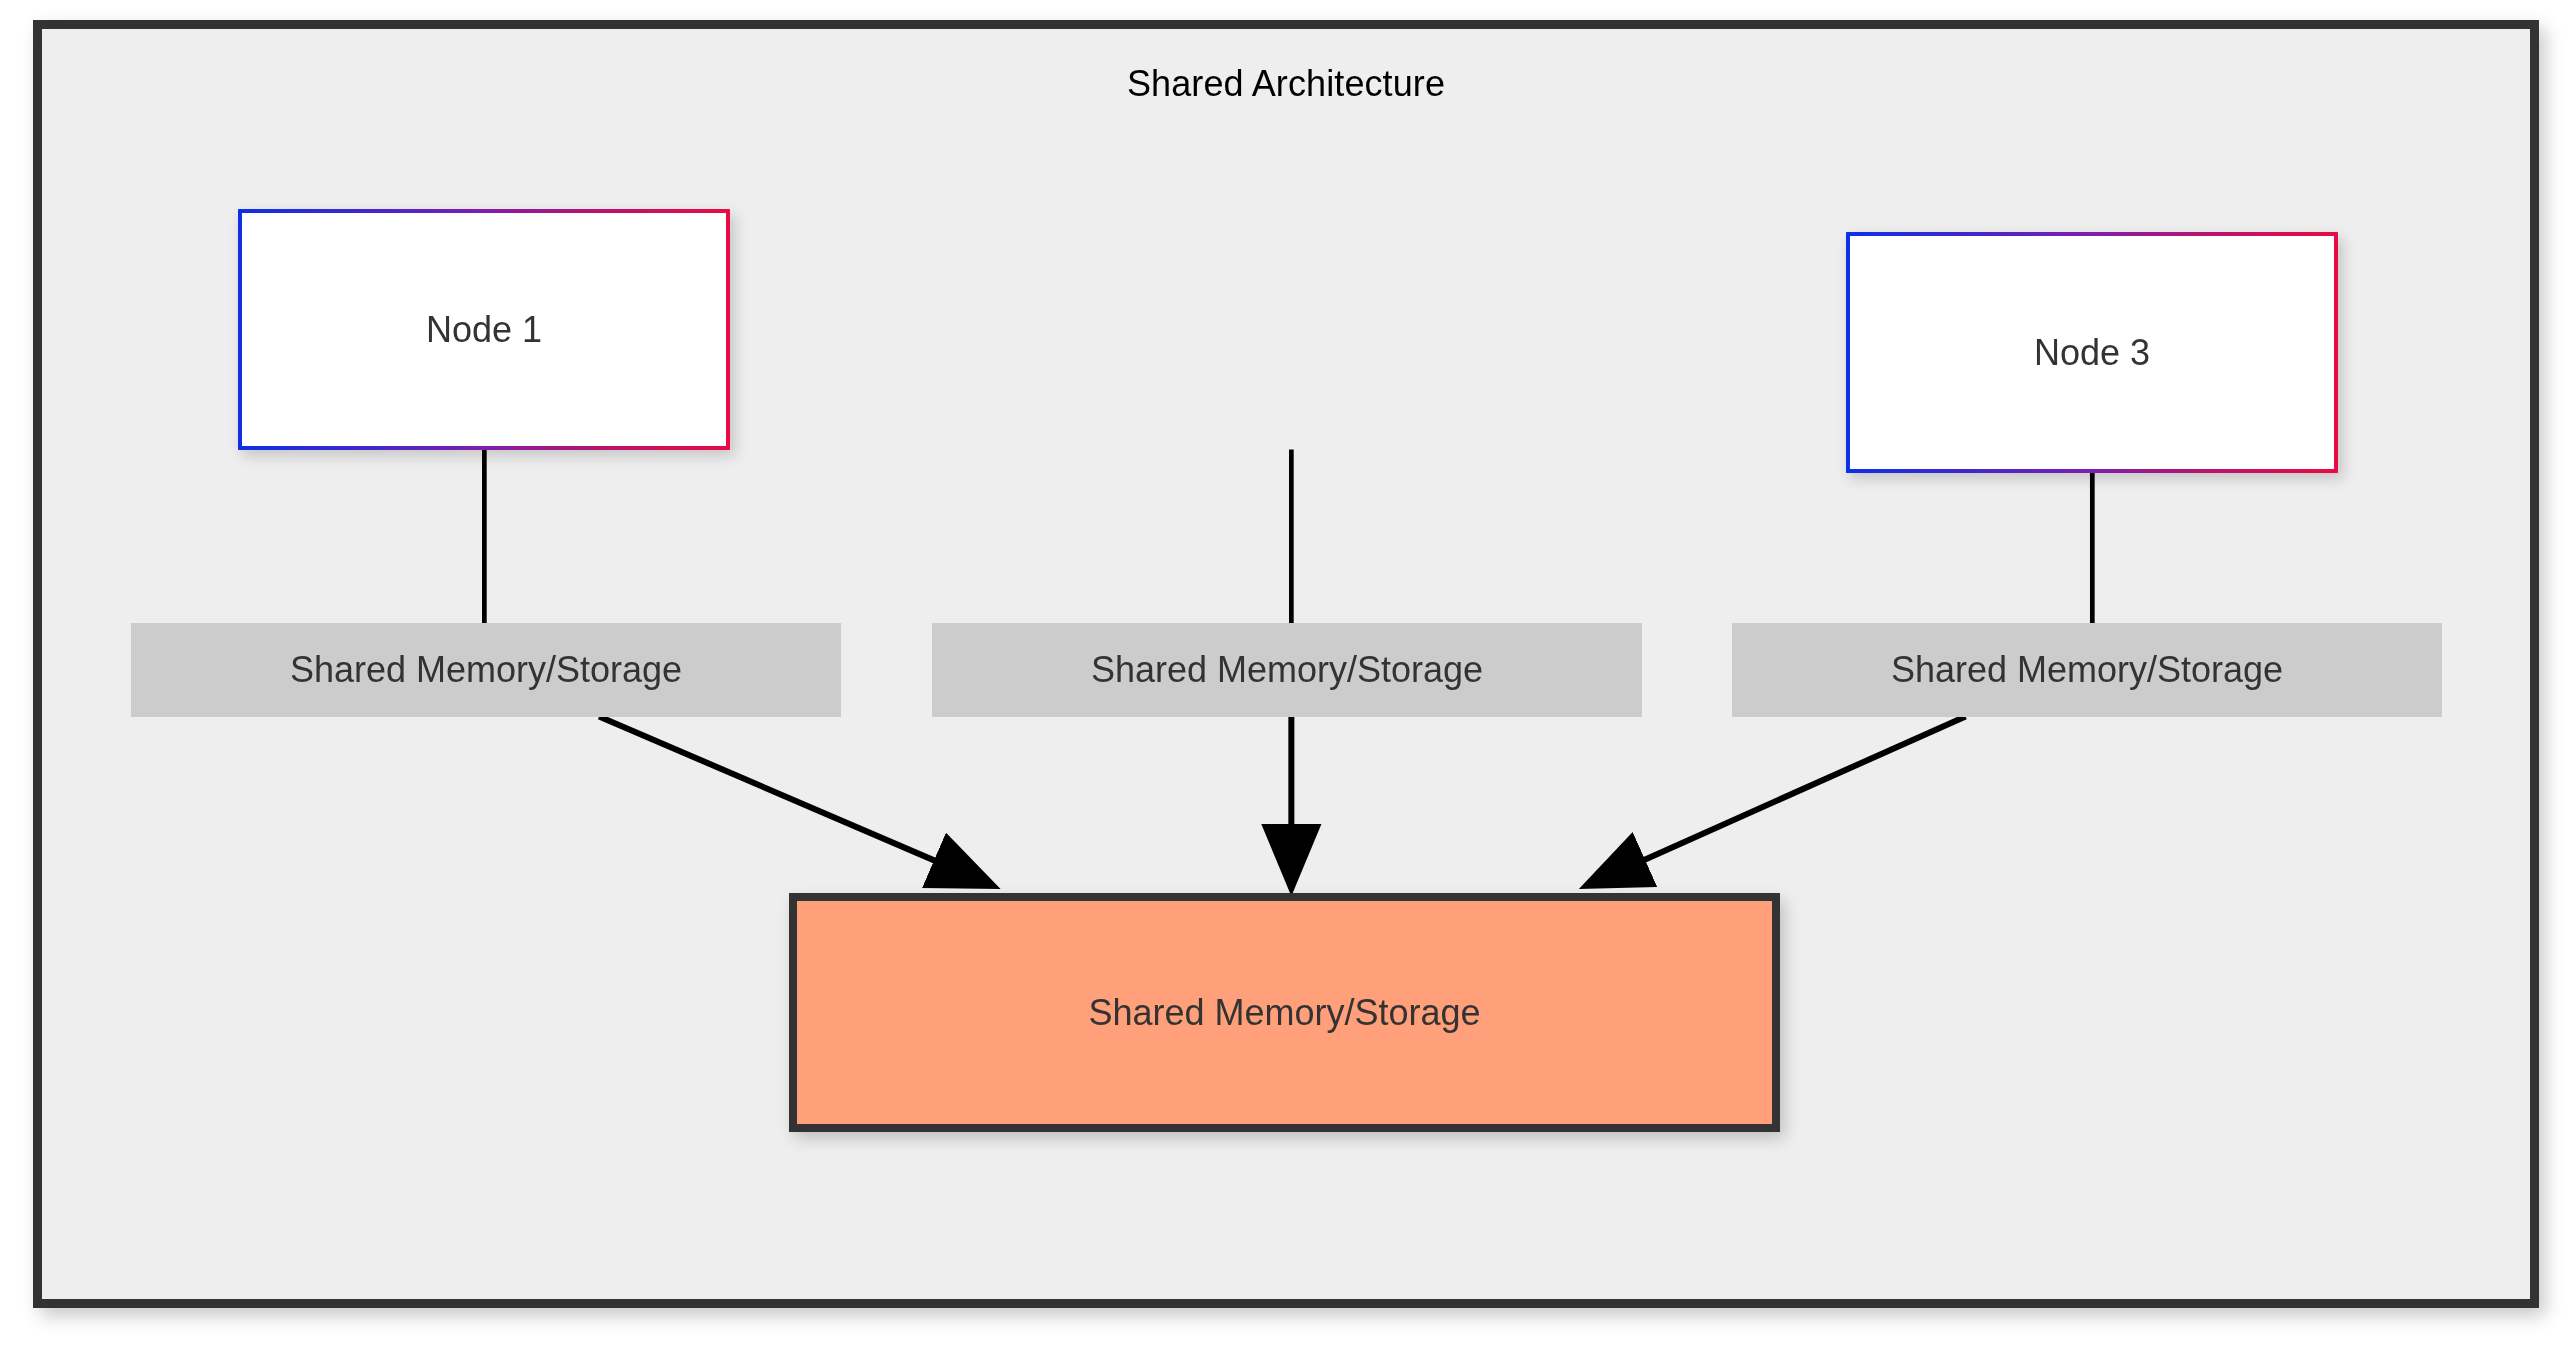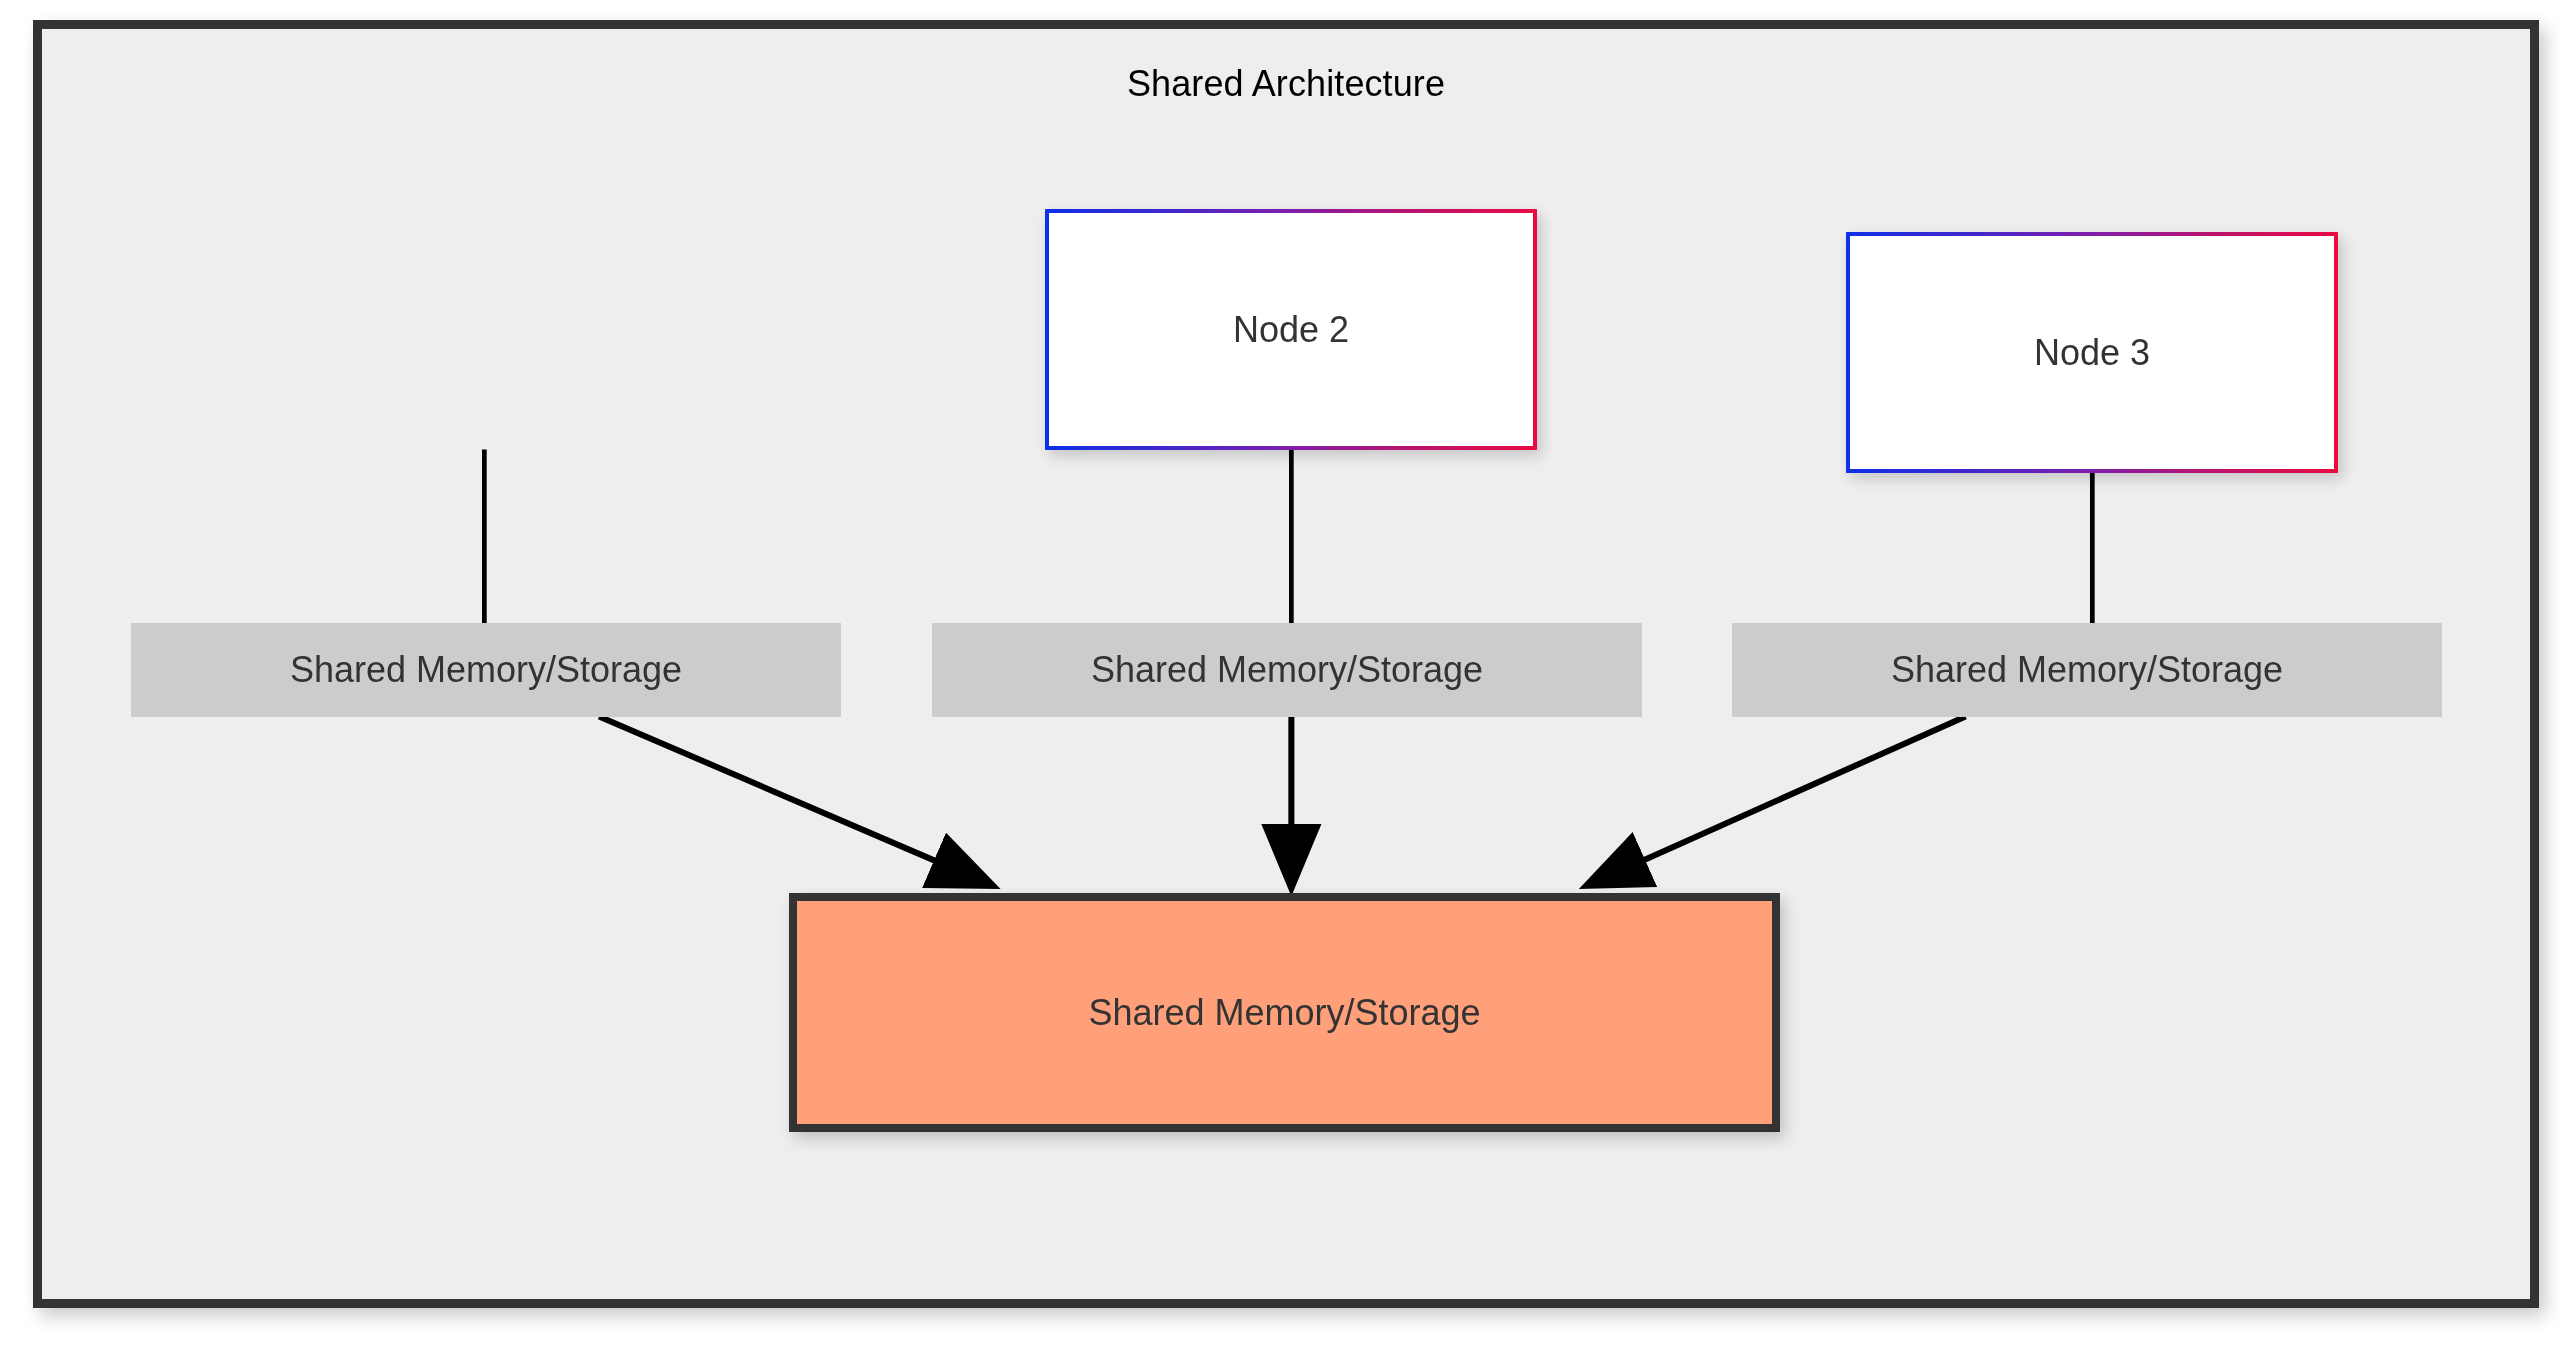--- a/index.html
+++ b/index.html
@@ -147,22 +147,22 @@
 
     <line x1="1925" y1="670" x2="1925" y2="930" stroke="#000000" stroke-width="7"></line>
 
     <line x1="1925" y1="1068" x2="1925" y2="1318" stroke="#000000" stroke-width="9" marker-end="url(#arrowhead)"></line>
 
     <line x1="3119" y1="670" x2="3119" y2="930" stroke="#000000" stroke-width="7"></line>
 
     <line x1="2930" y1="1068" x2="2370" y2="1318" stroke="#000000" stroke-width="9" marker-end="url(#arrowhead)"></line>
   </svg>
 
-  <div class="node-box" id="node-2">
-    <span class="node-label">Node 2</span>
+  <div class="node-box" id="node-1">
+    <span class="node-label">Node 1</span>
   </div>
   <div class="node-box" id="node-3">
     <span class="node-label">Node 3</span>
   </div>
 
   <div class="edge-label" id="edge-label-1">Shared Memory/Storage</div>
   <div class="edge-label" id="edge-label-2">Shared Memory/Storage</div>
   <div class="edge-label" id="edge-label-3">Shared Memory/Storage</div>
 
   <div id="shared-storage">

